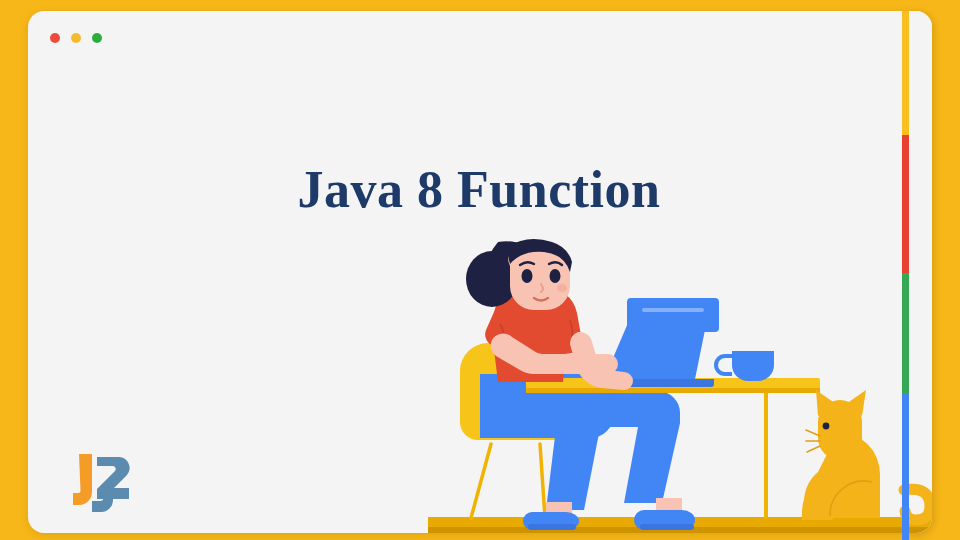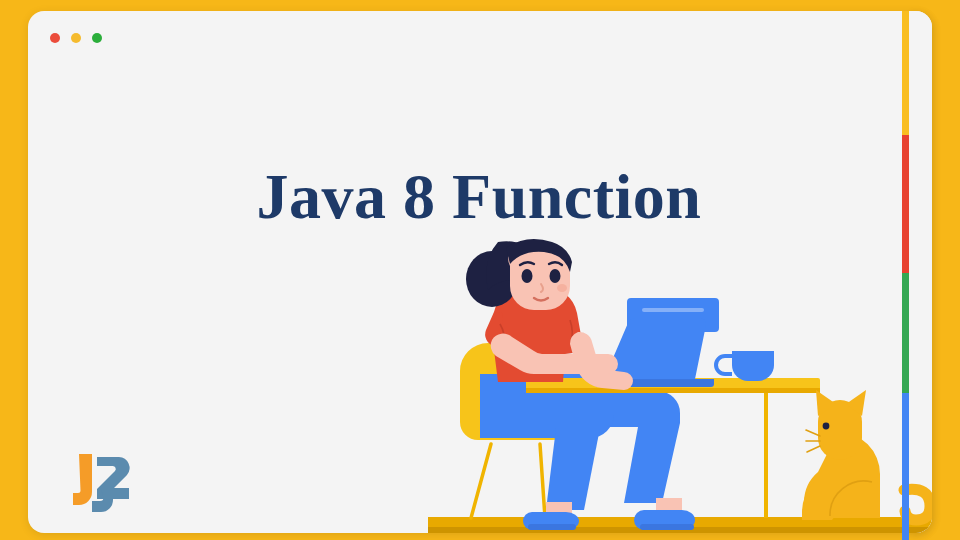--- a/index.html
+++ b/index.html
@@ -82,21 +82,21 @@
 
   
   .title {
     position: absolute;
     left: 0;
     top: 152px;
     width: 902px;
     text-align: center;
     font-family: "Liberation Serif", "DejaVu Serif", serif;
     font-weight: bold;
-    font-size: 64px;
+    font-size: 52px;
     line-height: 1.05;
     letter-spacing: 0.5px;
     color: #1E3A68;
     white-space: nowrap;
   }
 
   
   .logo {
     position: absolute;
     left: 36px;

